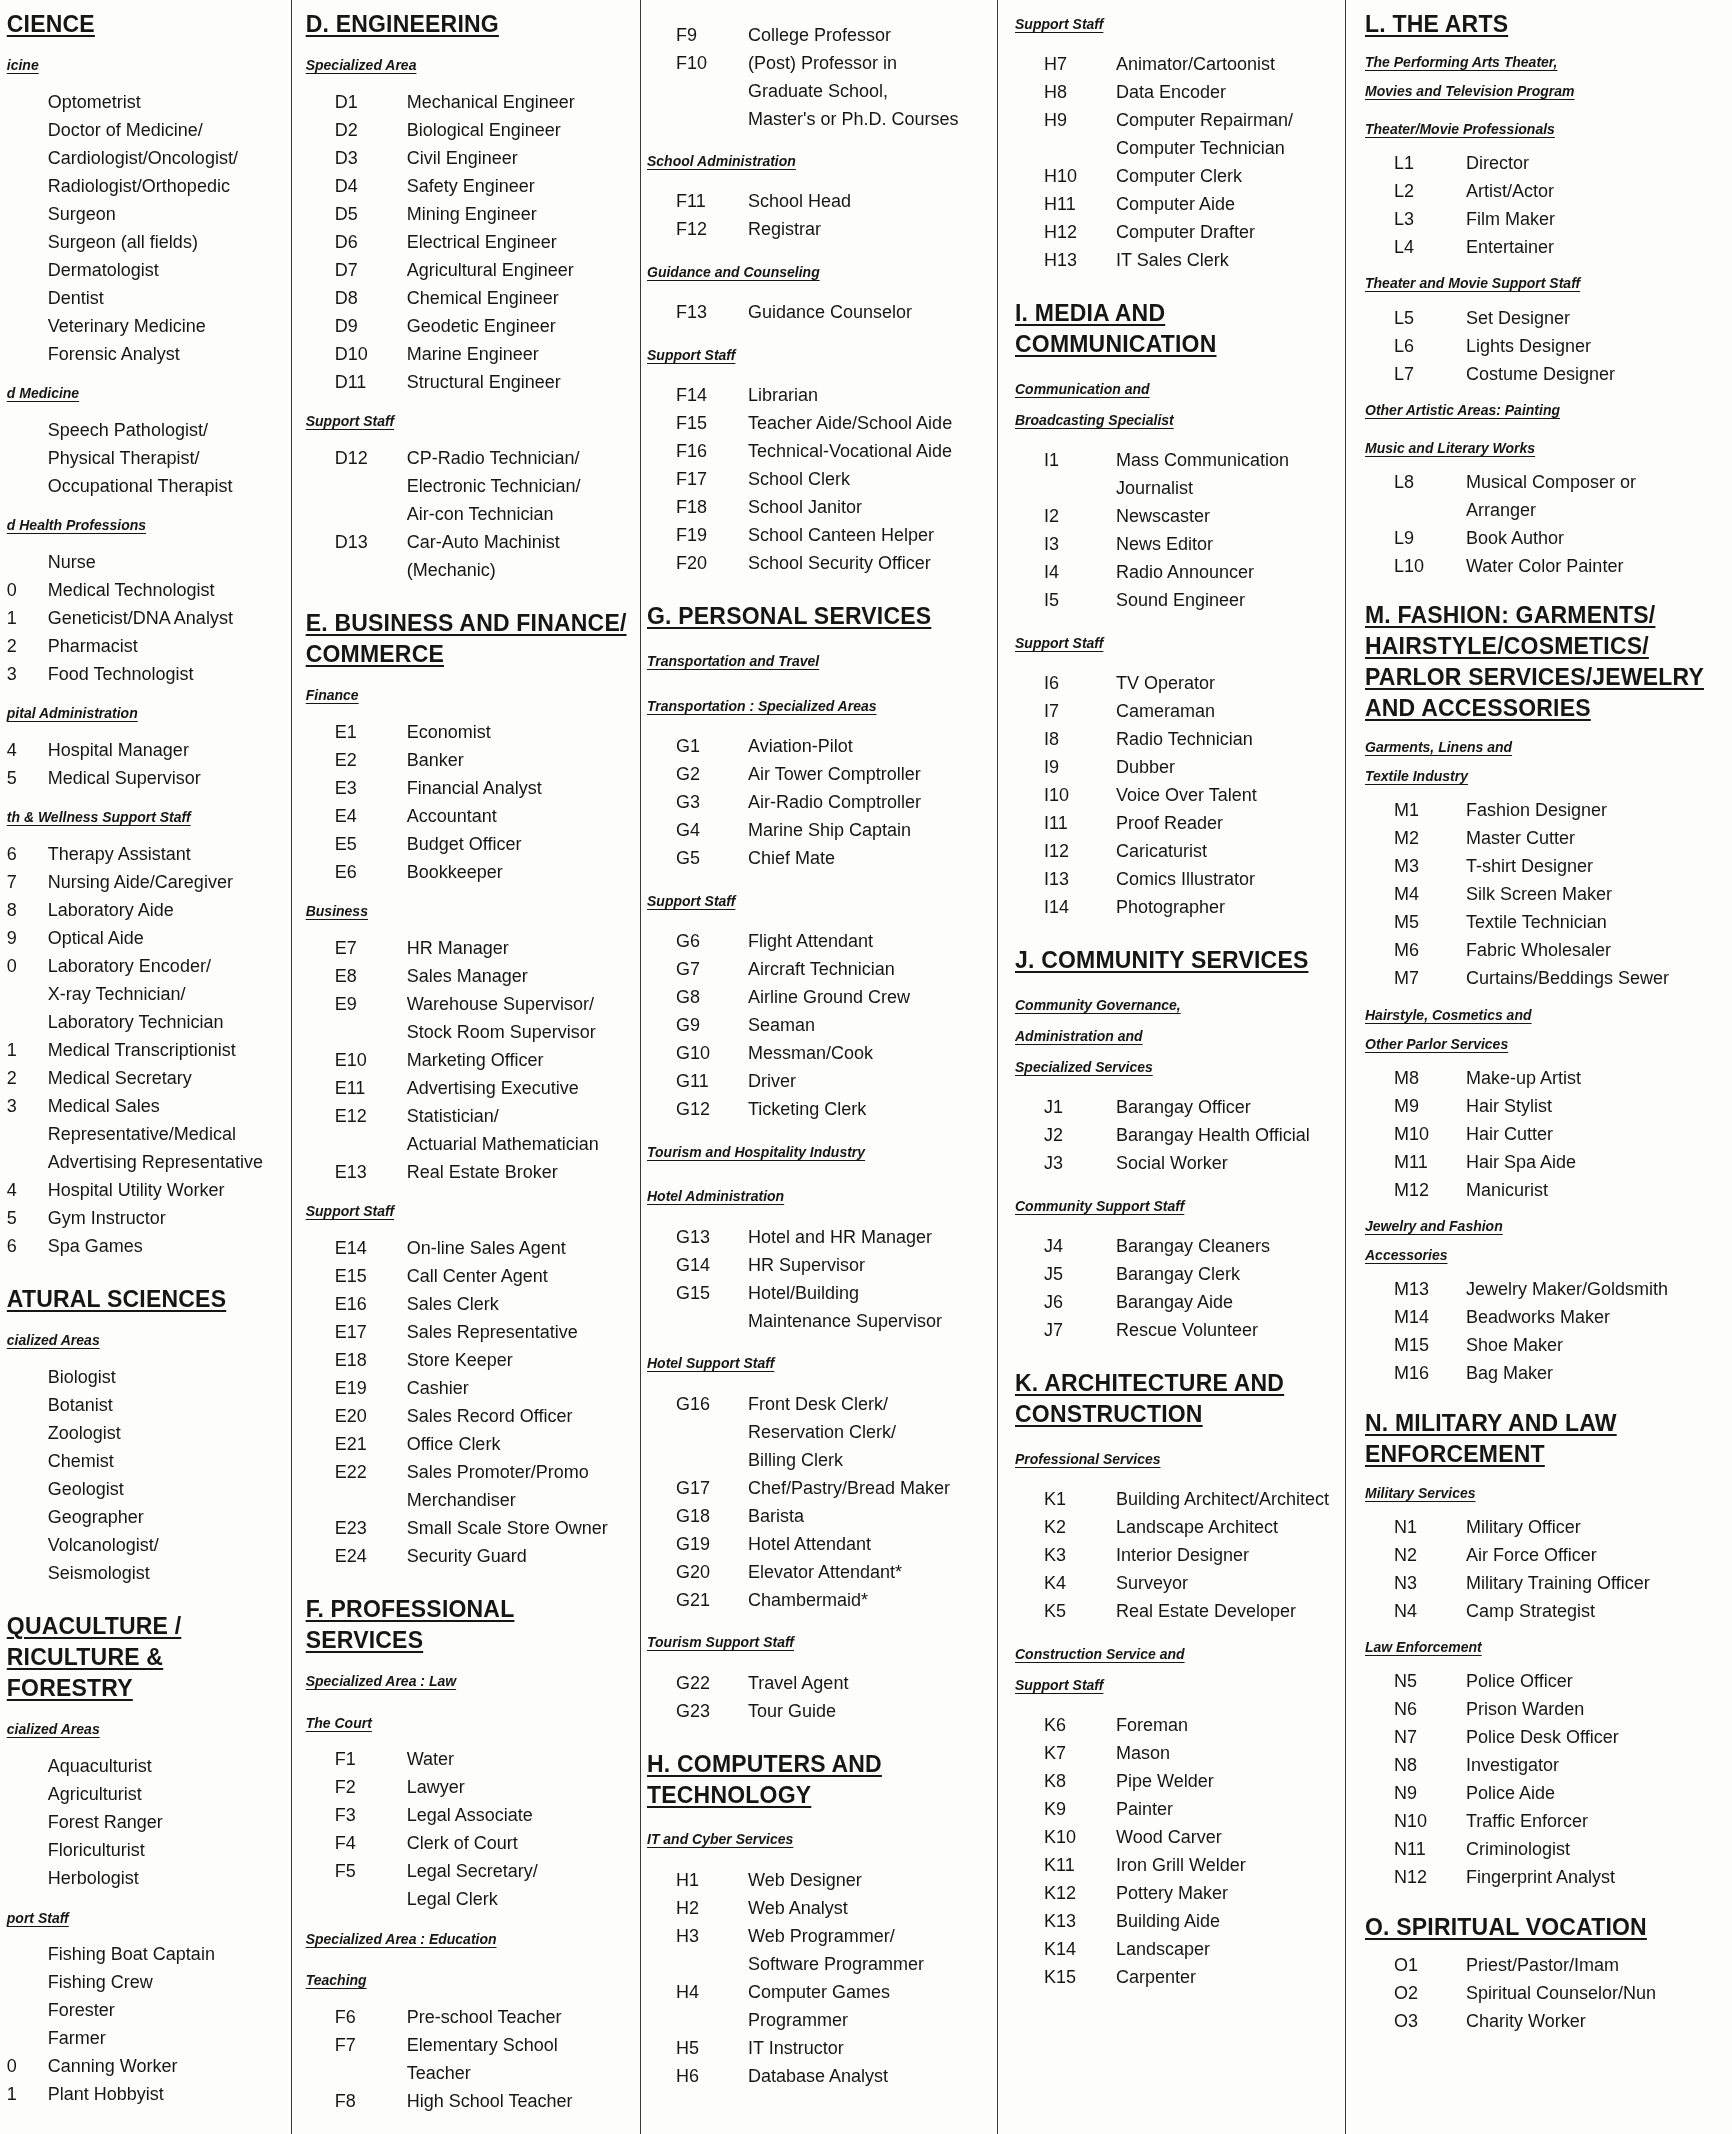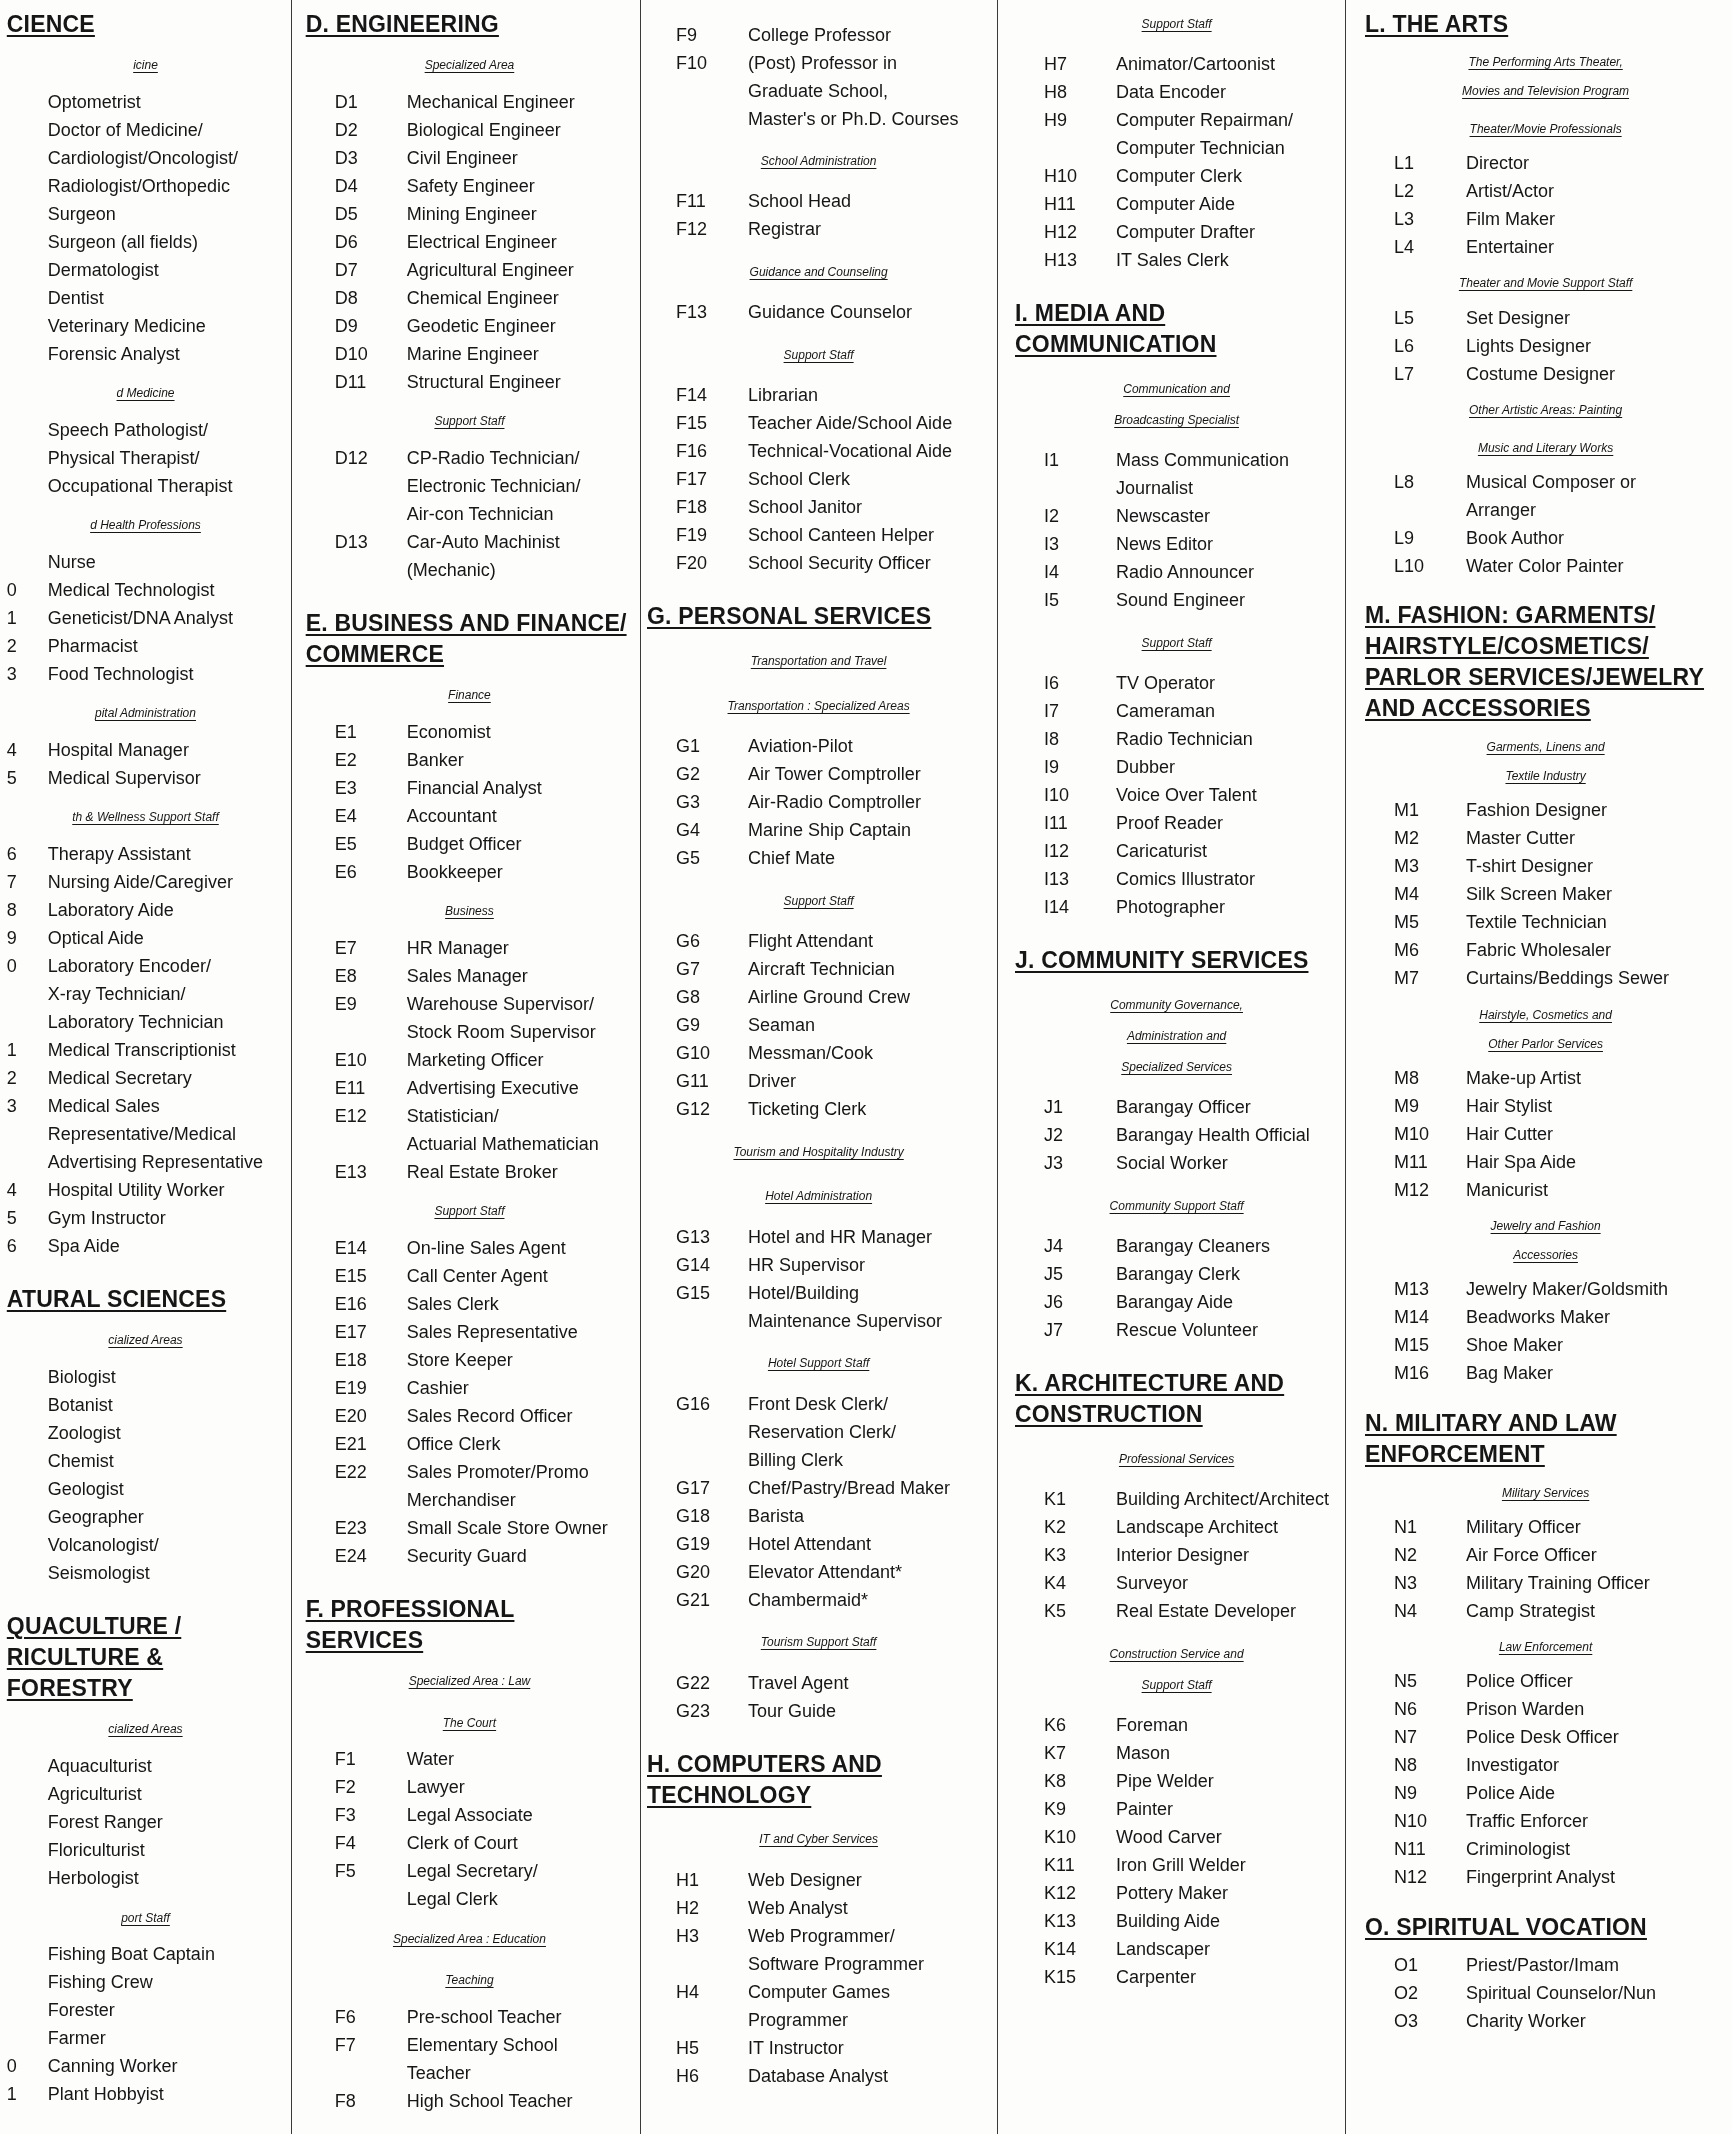--- a/index.html
+++ b/index.html
@@ -15,23 +15,23 @@
   .col-2 { flex: 0 0 349px; border-left: 1.7px solid #3a3a3a; }
   .col-3 { flex: 0 0 357px; border-left: 1.7px solid #3a3a3a; padding-top: 20.5px; padding-left: 6px; }
   .col-4 { flex: 0 0 348px; border-left: 1.7px solid #3a3a3a; padding-left: 17px; }
   .col-5 { flex: 1 1 auto; border-left: 1.7px solid #3a3a3a; padding-left: 19px; }
   .header {
     font-weight: bold; font-size: 23px; line-height: 31px;
     text-decoration: underline; text-underline-offset: 3.4px;
     white-space: pre-line; margin: 24px 0 10.3px; letter-spacing: 0.2px;
   }
   .subheader {
-    font-weight: normal; font-style: italic; font-size: 12px; line-height: 31px;
+    font-weight: bold; font-style: italic; font-size: 14px; line-height: 31px;
     text-decoration: underline; text-underline-offset: 3.4px;
-    white-space: pre-line; margin: 10.3px 0 6.8px; text-align: center;
+    white-space: pre-line; margin: 10.3px 0 6.8px;
   }
   .col > .header:first-child, .col > .subheader:first-child { margin-top: 0; }
   .item { display: flex; font-size: 18px; line-height: 28px; }
   .item .code { flex: 0 0 72px; margin-left: 29px; }
   .item .label { flex: 1 1 auto; white-space: pre-line; }
   .col-1 .item .code { flex: 0 0 41px; margin-left: 0; }
   .col-3 .subheader, .col-4 .subheader { margin: 13.7px 0 10.3px; }
   .col-5 .subheader { line-height: 29px; margin: 8.6px 0 5.1px; }
   .col-5 .header { margin: 20.5px 0 8.6px; }
 </style>
@@ -151,21 +151,21 @@
         <div class="item">
           <span class="code">4</span>
           <span class="label">Hospital Utility Worker</span>
         </div>
         <div class="item">
           <span class="code">5</span>
           <span class="label">Gym Instructor</span>
         </div>
         <div class="item">
           <span class="code">6</span>
-          <span class="label">Spa Aide</span>
+          <span class="label">Spa Games</span>
         </div>
         <div class="header">ATURAL SCIENCES</div>
         <div class="subheader">cialized Areas</div>
         <div class="item">
           <span class="code"></span>
           <span class="label">Biologist</span>
         </div>
         <div class="item">
           <span class="code"></span>
           <span class="label">Botanist</span>

